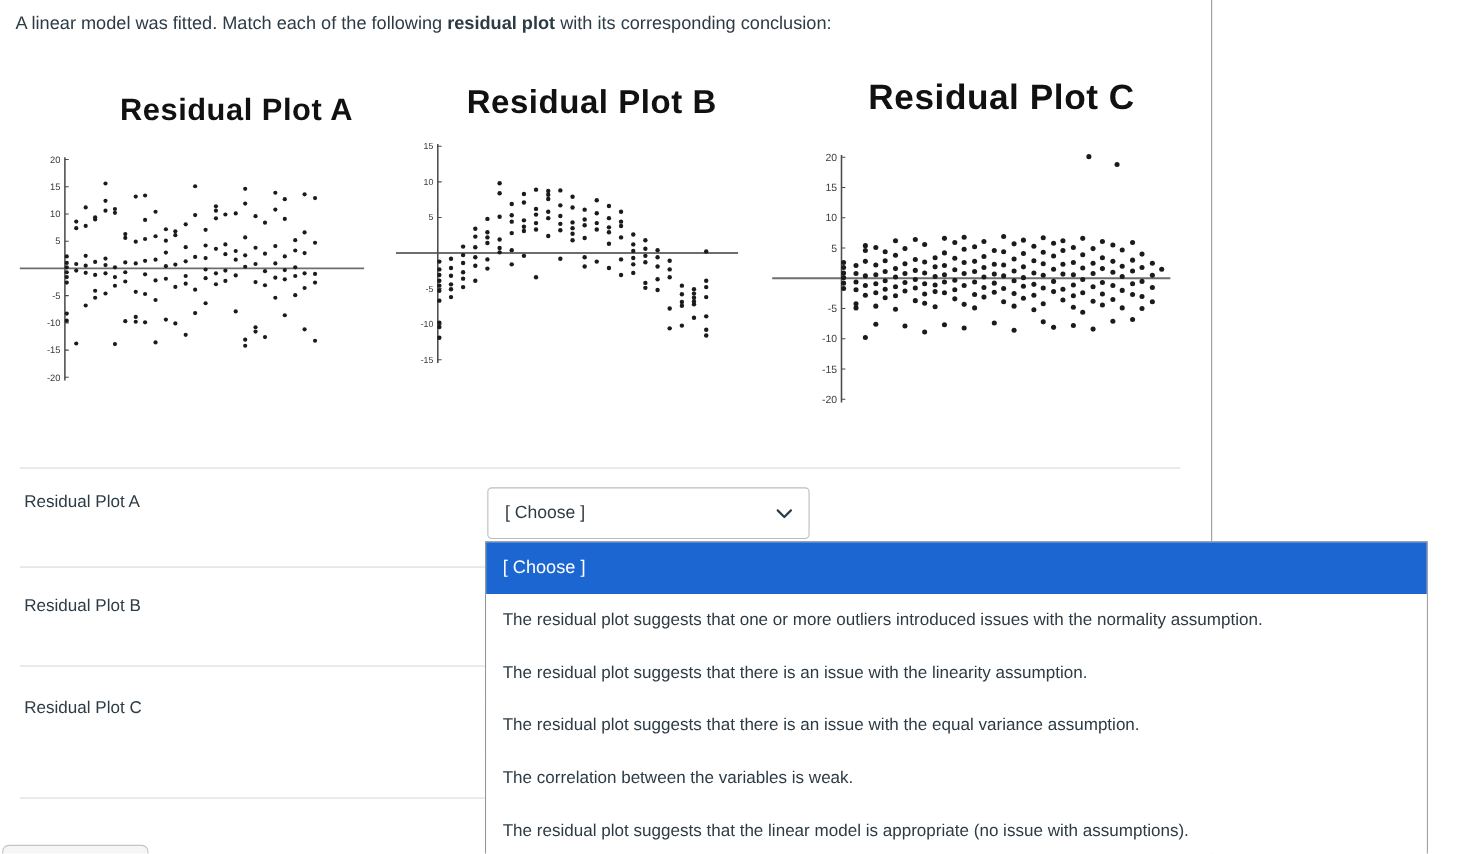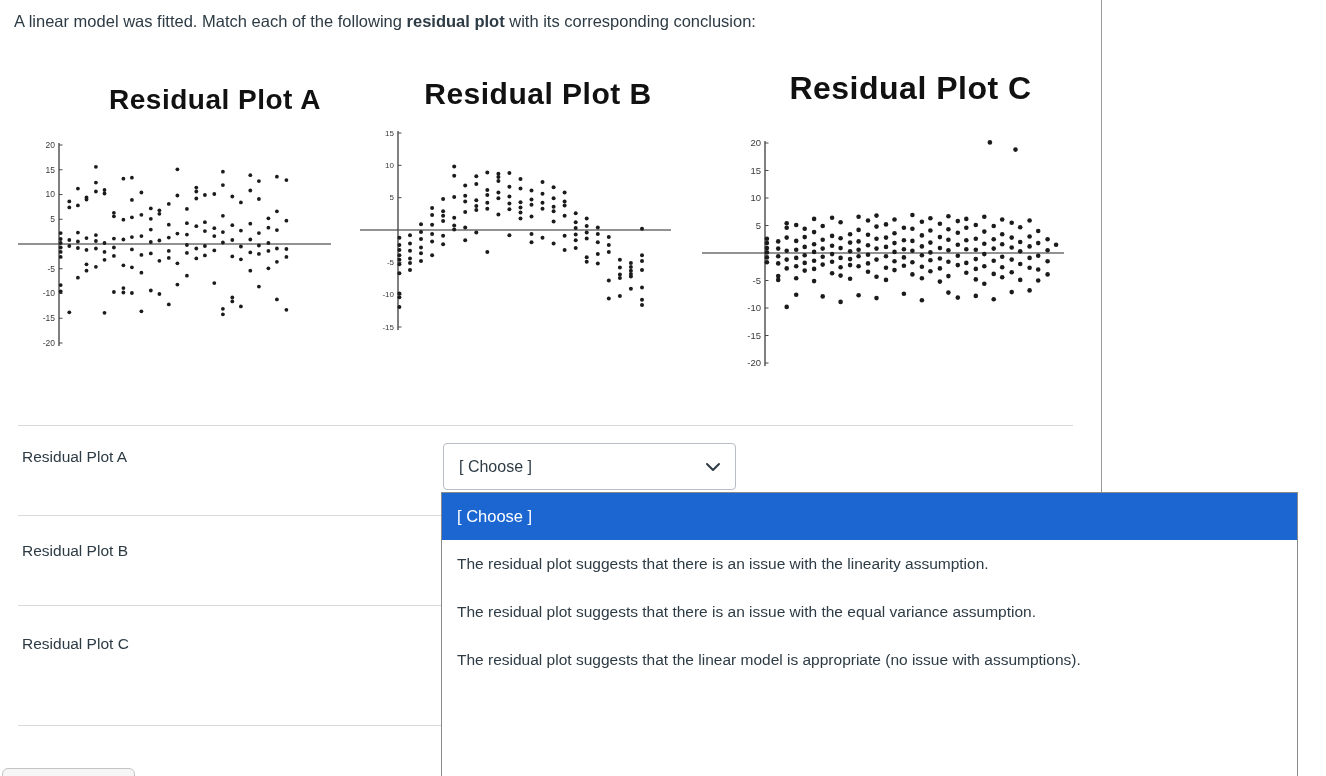--- a/index.html
+++ b/index.html
@@ -632,18 +632,20 @@
   <span class="value">[ Choose ]</span>
   <span>
     <svg width="16" height="10" viewBox="0 0 16 10">
         <polyline points="2,2 8,8 14,2" fill="none" stroke="#2D3B45" stroke-width="2" stroke-linecap="round" stroke-linejoin="round"></polyline>
       </svg>
   </span>
 </div>
 
 <div class="dropdown-panel">
   <div class="dd-selected" style="background: rgb(27, 102, 209);">[ Choose ]</div>
+  <div class="dd-option">The residual plot suggests that one or more outliers introduced issues with the normality assumption.</div>
   <div class="dd-option">The residual plot suggests that there is an issue with the linearity assumption.</div>
   <div class="dd-option">The residual plot suggests that there is an issue with the equal variance assumption.</div>
+  <div class="dd-option">The correlation between the variables is weak.</div>
   <div class="dd-option">The residual plot suggests that the linear model is appropriate (no issue with assumptions).</div>
 </div>
 
 <div class="bottom-button"></div>
 
 </body></html>

